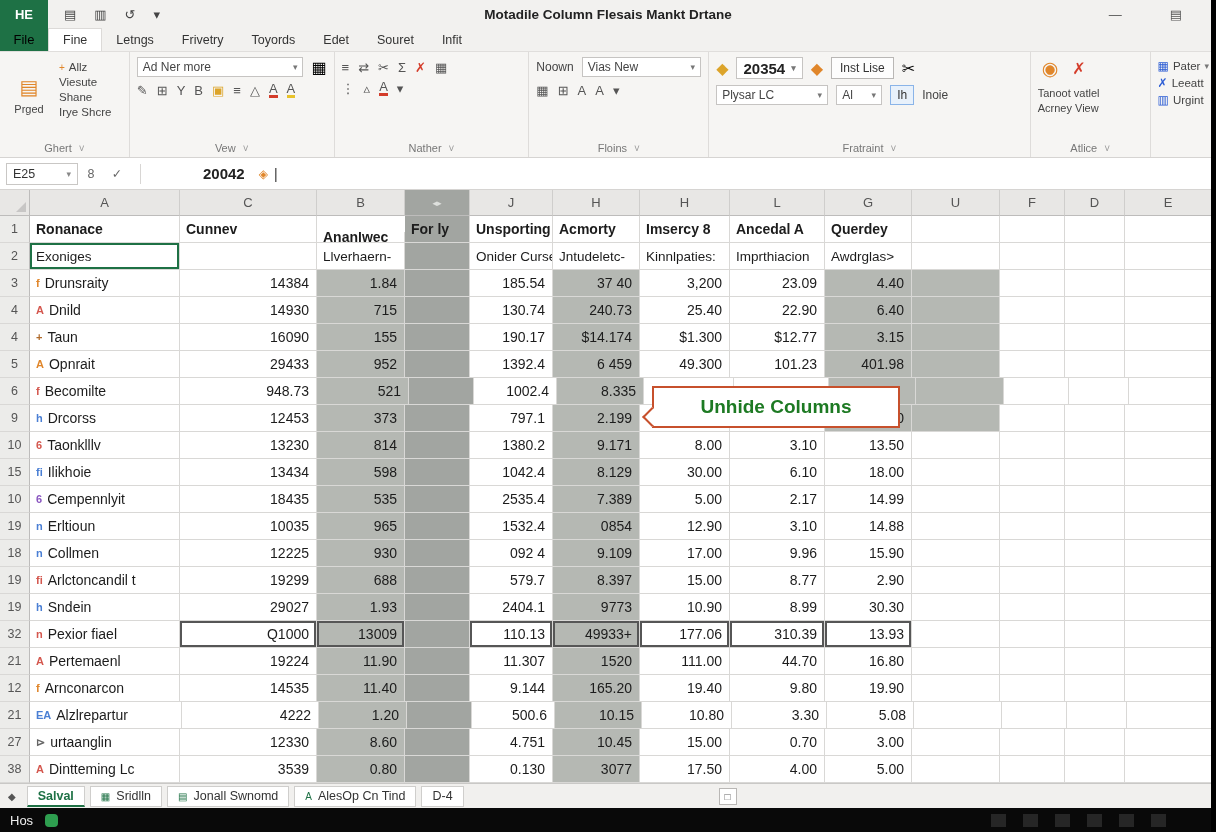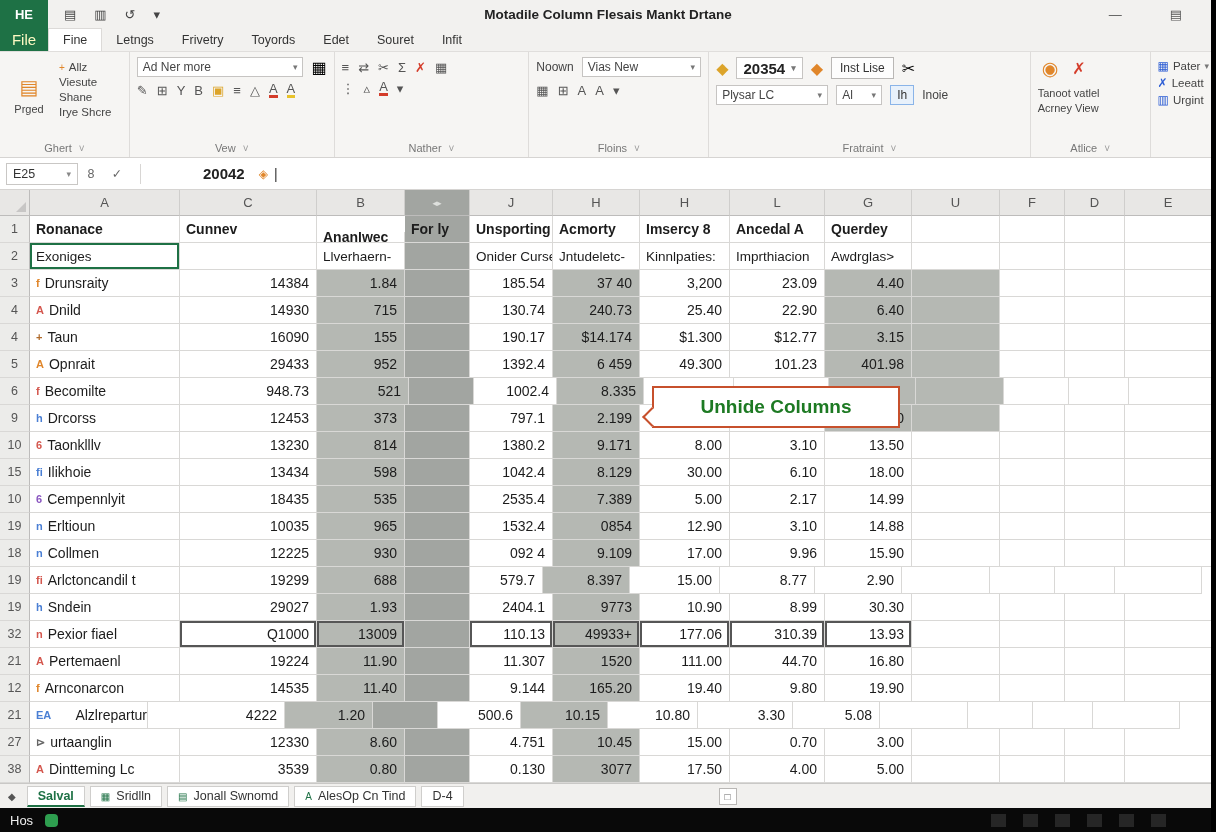--- a/index.html
+++ b/index.html
@@ -6,21 +6,21 @@
 html,body{width:1216px;height:832px;overflow:hidden;background:#fff;font-family:"Liberation Sans",sans-serif;position:relative}
 
 .titlebar{height:28px;background:#f2f1ef;display:flex;align-items:center;position:relative}
 .app-box{width:48px;height:28px;background:#1e7145;color:#fff;font-weight:700;font-size:13px;display:flex;align-items:center;justify-content:center}
 .qa{display:flex;gap:18px;margin-left:16px;color:#444;font-size:13px}
 .qa span{cursor:default}
 .tb-title{position:absolute;left:50%;transform:translateX(-50%);font-size:13.5px;font-weight:700;color:#222;white-space:nowrap}
 .win-icons{margin-left:auto;display:flex;gap:48px;margin-right:34px;color:#555;font-size:13px}
 
 .menubar{height:24px;background:#f2f1ef;display:flex;align-items:stretch;border-bottom:1px solid #e0dedc}
-.file-tab{width:48px;background:#1e7145;color:#fef9c3;font-size:15px;display:flex;align-items:center;justify-content:center}
+.file-tab{width:48px;background:#1e7145;color:#000000;font-size:13px;display:flex;align-items:center;justify-content:center}
 .menu-tabs{display:flex}
 .menu-tab{padding:0 14px;font-size:12.5px;color:#333;display:flex;align-items:center}
 .menu-tab.active{background:#fff;border:1px solid #dcdad8;border-bottom:none}
 
 .ribbon{height:106px;background:#f6f5f3;border-bottom:1px solid #d6d4d2;display:flex}
 .rgroup{display:flex;flex-direction:column;border-right:1px solid #dedcda;padding:5px 7px 0}
 .rg-body{flex:1;display:flex;gap:8px;align-items:flex-start}
 .rg-label{height:18px;font-size:11px;color:#777;display:flex;align-items:center;justify-content:center;gap:7px}
 .rg-label .expander{font-size:10px;color:#999}
 .big-btn{display:flex;flex-direction:column;align-items:center;justify-content:center;width:44px;height:76px;border:1px solid transparent;font-size:11px;color:#444;gap:4px}
@@ -582,21 +582,21 @@
       </div>
       <div class="gr-row">
         <div class="rn">19</div>
         <div class="cell left" style="width: 150px;">
           <span class="a-icon" style="color: rgb(212, 87, 78);">fi</span>
           <span>Arlctoncandil t</span>
         </div>
         <div class="cell num" style="width: 137px;">19299</div>
         <div class="cell shade num" style="width: 88px;">688</div>
         <div class="cell stub num" style="width: 65px;"></div>
-        <div class="cell num" style="width: 73px; padding-left: 20px;">579.7</div>
+        <div class="cell num" style="width: 83px; padding-left: 20px;">579.7</div>
         <div class="cell shade num" style="width: 87px;">8.397</div>
         <div class="cell num" style="width: 90px;">15.00</div>
         <div class="cell num" style="width: 95px;">8.77</div>
         <div class="cell num" style="width: 87px;">2.90</div>
         <div class="cell num" style="width: 88px;"></div>
         <div class="cell num" style="width: 65px;"></div>
         <div class="cell num" style="width: 60px;"></div>
         <div class="cell num" style="width: 87px;"></div>
       </div>
       <div class="gr-row">
@@ -670,21 +670,21 @@
         <div class="cell num" style="width: 90px;">19.40</div>
         <div class="cell num" style="width: 95px;">9.80</div>
         <div class="cell num" style="width: 87px;">19.90</div>
         <div class="cell num" style="width: 88px;"></div>
         <div class="cell num" style="width: 65px;"></div>
         <div class="cell num" style="width: 60px;"></div>
         <div class="cell num" style="width: 87px;"></div>
       </div>
       <div class="gr-row">
         <div class="rn">21</div>
-        <div class="cell left" style="width: 118px; justify-content: space-between;">
+        <div class="cell left" style="width: 152px;">
           <span class="a-icon" style="color: rgb(74, 127, 212);">EA</span>
           <span>Alzlrepartur</span>
         </div>
         <div class="cell num" style="width: 137px;">4222</div>
         <div class="cell shade num" style="width: 88px;">1.20</div>
         <div class="cell stub num" style="width: 65px;"></div>
         <div class="cell num" style="width: 83px;">500.6</div>
         <div class="cell shade num" style="width: 87px;">10.15</div>
         <div class="cell num" style="width: 90px;">10.80</div>
         <div class="cell num" style="width: 95px;">3.30</div>

